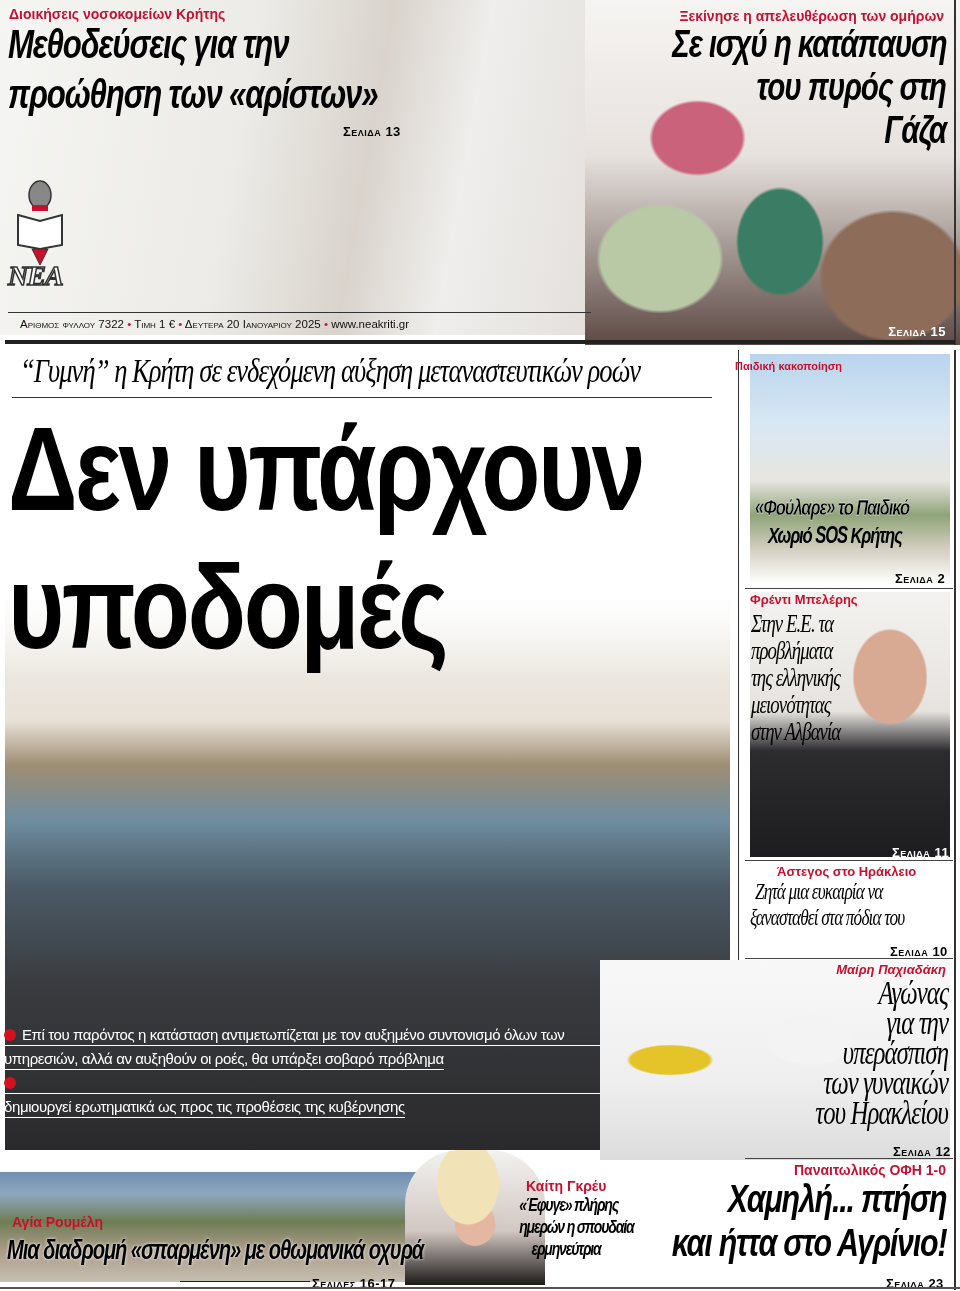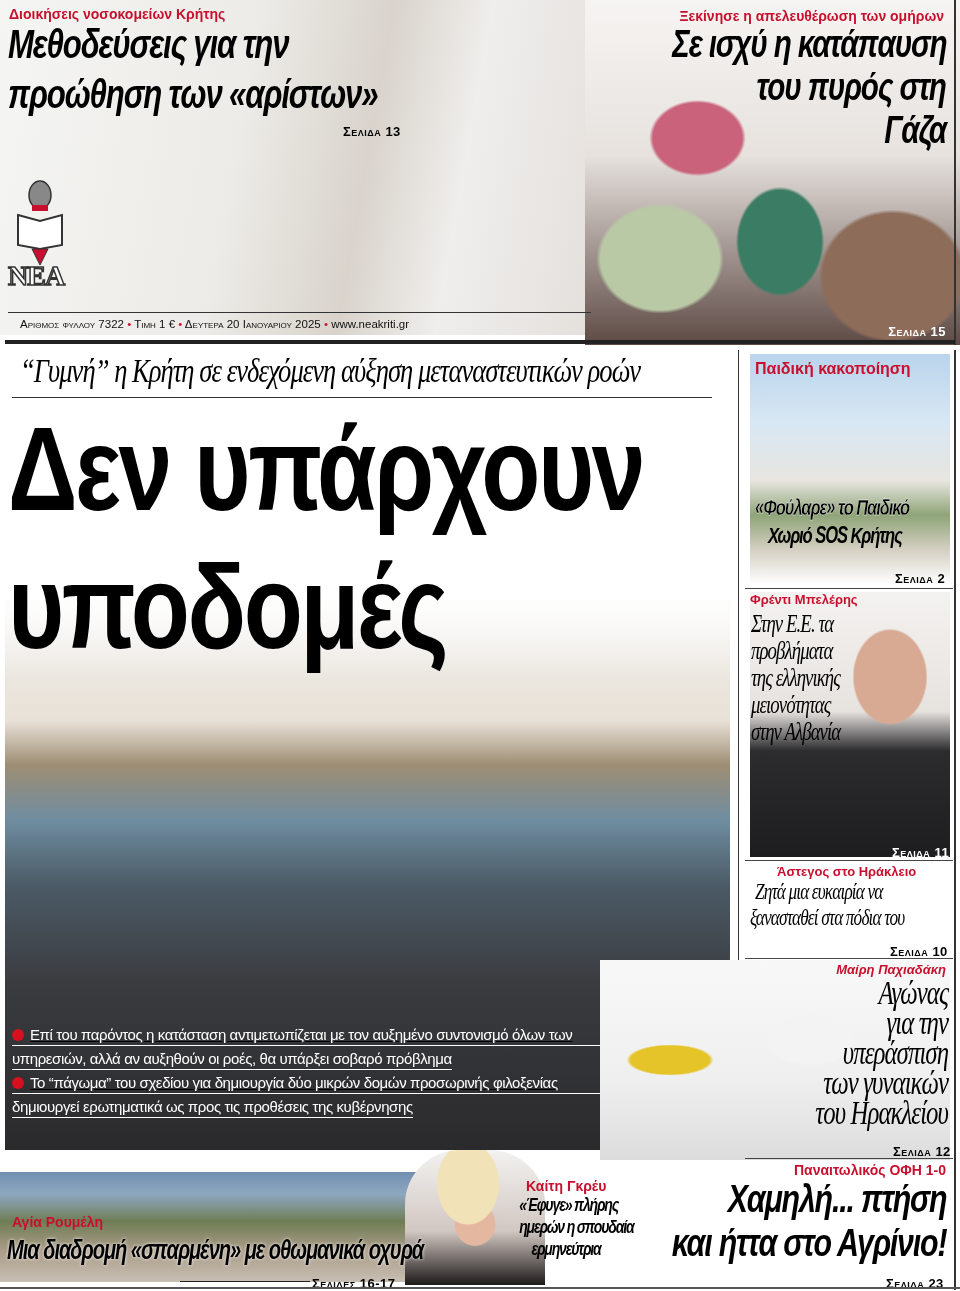--- a/index.html
+++ b/index.html
@@ -45,21 +45,21 @@
 
 <div class="abs" style="left:0;top:150px;width:600px;height:180px;">
   <div class="abs" style="left:10px;top:25px;width:60px;height:90px;">
     <svg width="60" height="90" viewBox="0 0 60 90">
       <ellipse cx="30" cy="20" rx="11" ry="14" fill="#888" stroke="#333" stroke-width="1.5"></ellipse>
       <rect x="22" y="30" width="16" height="6" fill="#c8102e"></rect>
       <polygon points="8,40 30,46 52,40 52,70 30,74 8,70" fill="#fff" stroke="#333" stroke-width="2"></polygon>
       <polygon points="22,74 38,74 30,90" fill="#c8102e" stroke="#333" stroke-width="1"></polygon>
     </svg>
   </div>
-  <div class="abs" style="left:8px;top:110px;font-family:'Liberation Serif',serif;font-weight:bold;font-size:28px;color:#fff;-webkit-text-stroke:1.5px #333;letter-spacing:-1px;">ΝΕΑ</div>
+  <div class="abs" style="left:8px;top:110px;font-family:'Liberation Serif',serif;font-weight:bold;font-style:italic;font-size:28px;color:#fff;-webkit-text-stroke:1.5px #333;letter-spacing:-1px;">ΝΕΑ</div>
 </div>
 <div class="abs" style="left:8px;top:312px;width:583px;height:1px;background:#333;"></div>
 <div class="abs" style="left:20px;top:318px;font-size:11.5px;white-space:nowrap;color:#111;font-variant:small-caps;">
   <span>Αριθμος φυλλου 7322</span>
   <span style="color:#c8102e;">•</span>
   <span>Τιμη 1 €</span>
   <span style="color:#c8102e;">•</span>
   <span>Δευτερα 20 Ιανουαριου 2025</span>
   <span style="color:#c8102e;">•</span>
   <span style="font-variant:normal;">www.neakriti.gr</span>
@@ -68,34 +68,34 @@
 
 <div class="abs serif-cond" style="left:20px;top:352px;font-size:34px;line-height:38px;white-space:nowrap;transform:scaleX(0.78);transform-origin:left top;">“Γυμνή” η Κρήτη σε ενδεχόμενη αύξηση μεταναστευτικών ροών</div>
 <div class="abs" style="left:12px;top:397px;width:700px;height:1px;background:#333;"></div>
 
 <div class="abs photo migrant-photo" style="left:5px;top:600px;width:725px;height:550px;"></div>
 <div class="abs" style="left:5px;top:400px;width:725px;height:280px;background:linear-gradient(180deg,#fff 0%,#fff 55%,rgba(255,255,255,0.85) 75%,rgba(255,255,255,0) 100%);"></div>
 
 <div class="abs" style="left:8px;top:404px;font-family:'Liberation Sans',sans-serif;font-weight:bold;font-size:118px;line-height:130px;white-space:nowrap;letter-spacing:-3px;transform:scaleX(0.82);transform-origin:left top;">Δεν υπάρχουν</div>
 <div class="abs" style="left:8px;top:542px;font-family:'Liberation Sans',sans-serif;font-weight:bold;font-size:118px;line-height:130px;white-space:nowrap;letter-spacing:-3px;transform:scaleX(0.82);transform-origin:left top;">υποδομές</div>
 
-<div class="abs" style="left:12px;top:1026px;width:720px;text-decoration:underline;">
+<div class="abs" style="left:4px;top:1026px;width:720px;">
   <div class="bullet-line" style="width:720px;overflow:hidden;"><span class="bullet"></span><span>Επί του παρόντος η κατάσταση αντιμετωπίζεται με τον αυξημένο συντονισμό όλων των</span></div>
   <div class="bullet-line" style="display:inline-block;margin-top:4px;"><span>υπηρεσιών, αλλά αν αυξηθούν οι ροές, θα υπάρξει σοβαρό πρόβλημα</span></div>
-  <div class="bullet-line" style="width:720px;overflow:hidden;margin-top:4px;"><span class="bullet"></span><span>Το “πάγωμα” του σχεδίου για δημιουργία δύο μικρών δομών προσωρινής φιλοξενίας</span></div>
+  <div class="bullet-line" style="width:720px;overflow:hidden;margin-top:4px;"><span class="bullet"></span></div>
   <div class="bullet-line" style="display:inline-block;margin-top:4px;"><span>δημιουργεί ερωτηματικά ως προς τις προθέσεις της κυβέρνησης</span></div>
 </div>
 <div class="abs" style="left:5px;top:1167px;width:400px;height:2px;background:#fff;"></div>
 <div class="abs page-ref" style="left:356px;top:1160px;color:#fff;">Σελιδα 3</div>
 
 <div class="abs col-divider" style="left:738px;top:350px;height:810px;width:1px;"></div>
 <div class="abs" style="left:954px;top:350px;width:2px;height:940px;background:#333;"></div>
 
 <div class="abs photo sos-photo" style="left:750px;top:354px;width:200px;height:230px;"></div>
-<div class="abs red" style="left:755px;top:360px;font-size:16px;">Παιδική κακοποίηση</div>
+<div class="abs red" style="left:735px;top:360px;font-size:11px;">Παιδική κακοποίηση</div>
 <div class="abs cond" style="left:755px;top:494px;font-size:23px;line-height:26px;white-space:nowrap;transform:scaleX(0.72);color:#000;-webkit-text-stroke:0.3px #fff;">«Φούλαρε» το Παιδικό</div>
 <div class="abs cond" style="left:768px;top:522px;font-size:23px;line-height:26px;white-space:nowrap;transform:scaleX(0.72);">Χωριό SOS Κρήτης</div>
 <div class="abs page-ref" style="left:895px;top:571px;">Σελιδα 2</div>
 <div class="abs thinrule" style="left:745px;top:588px;width:208px;"></div>
 
 <div class="abs photo mp-photo" style="left:750px;top:592px;width:200px;height:265px;"></div>
 <div class="abs red" style="left:750px;top:592px;font-size:13px;">Φρέντι Μπελέρης</div>
 <div class="abs serif-cond" style="left:751px;top:610px;font-size:25px;line-height:27px;">
   <div style="transform:scaleX(0.75);transform-origin:left top;white-space:nowrap;">Στην Ε.Ε. τα</div>
   <div style="transform:scaleX(0.75);transform-origin:left top;white-space:nowrap;">προβλήματα</div>

